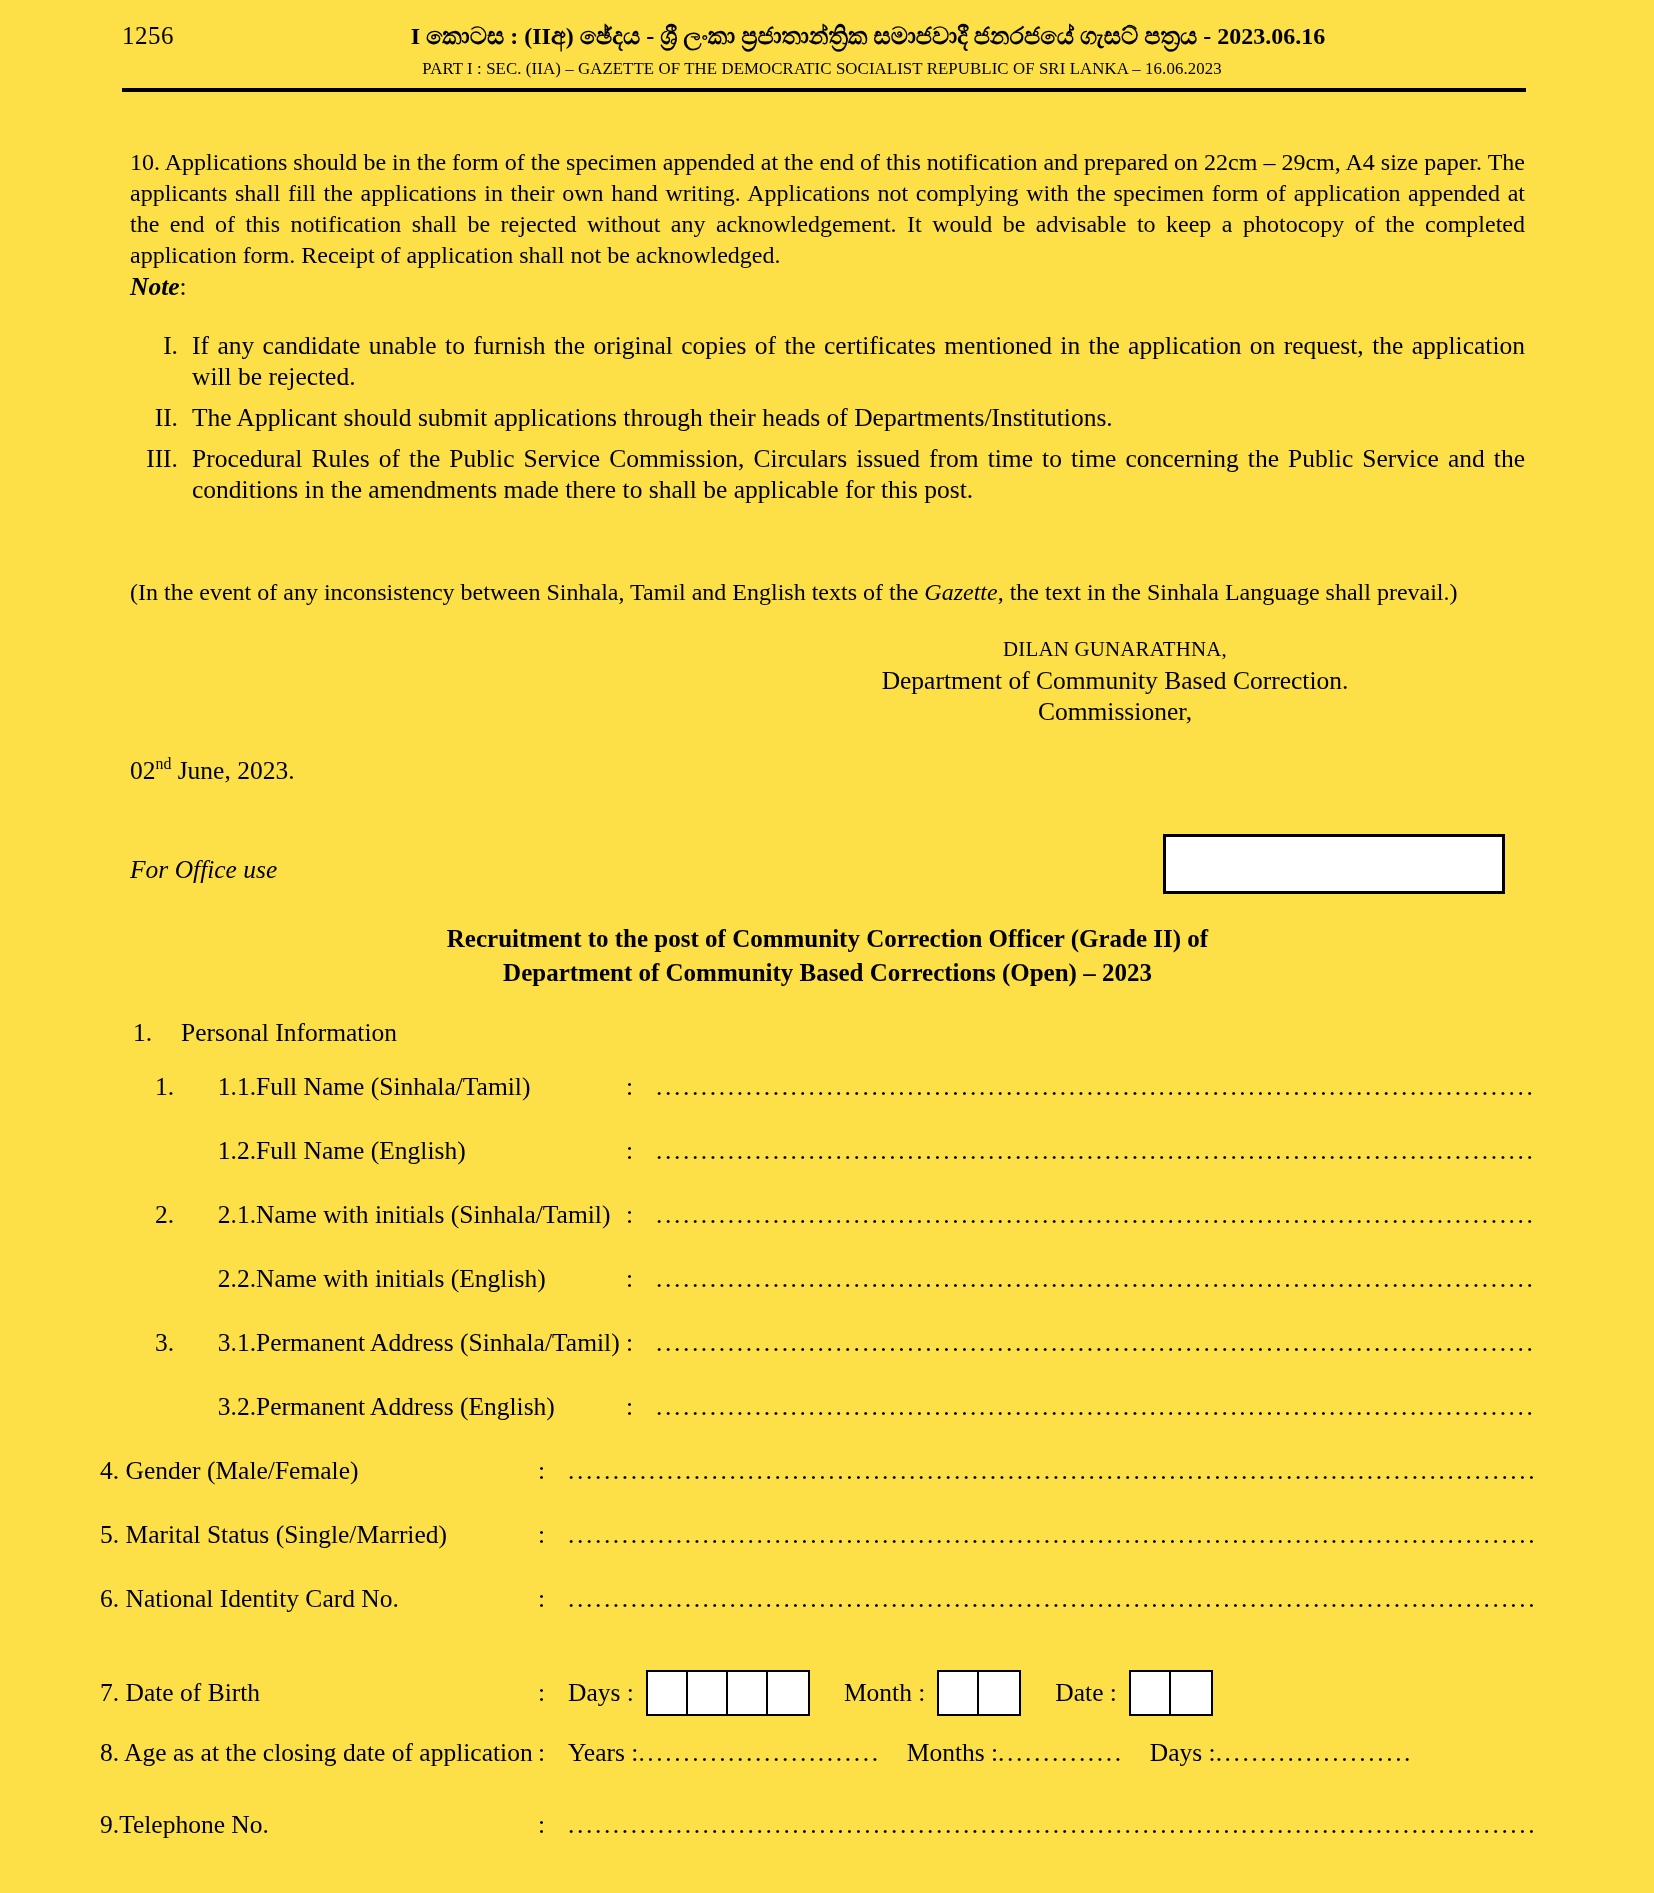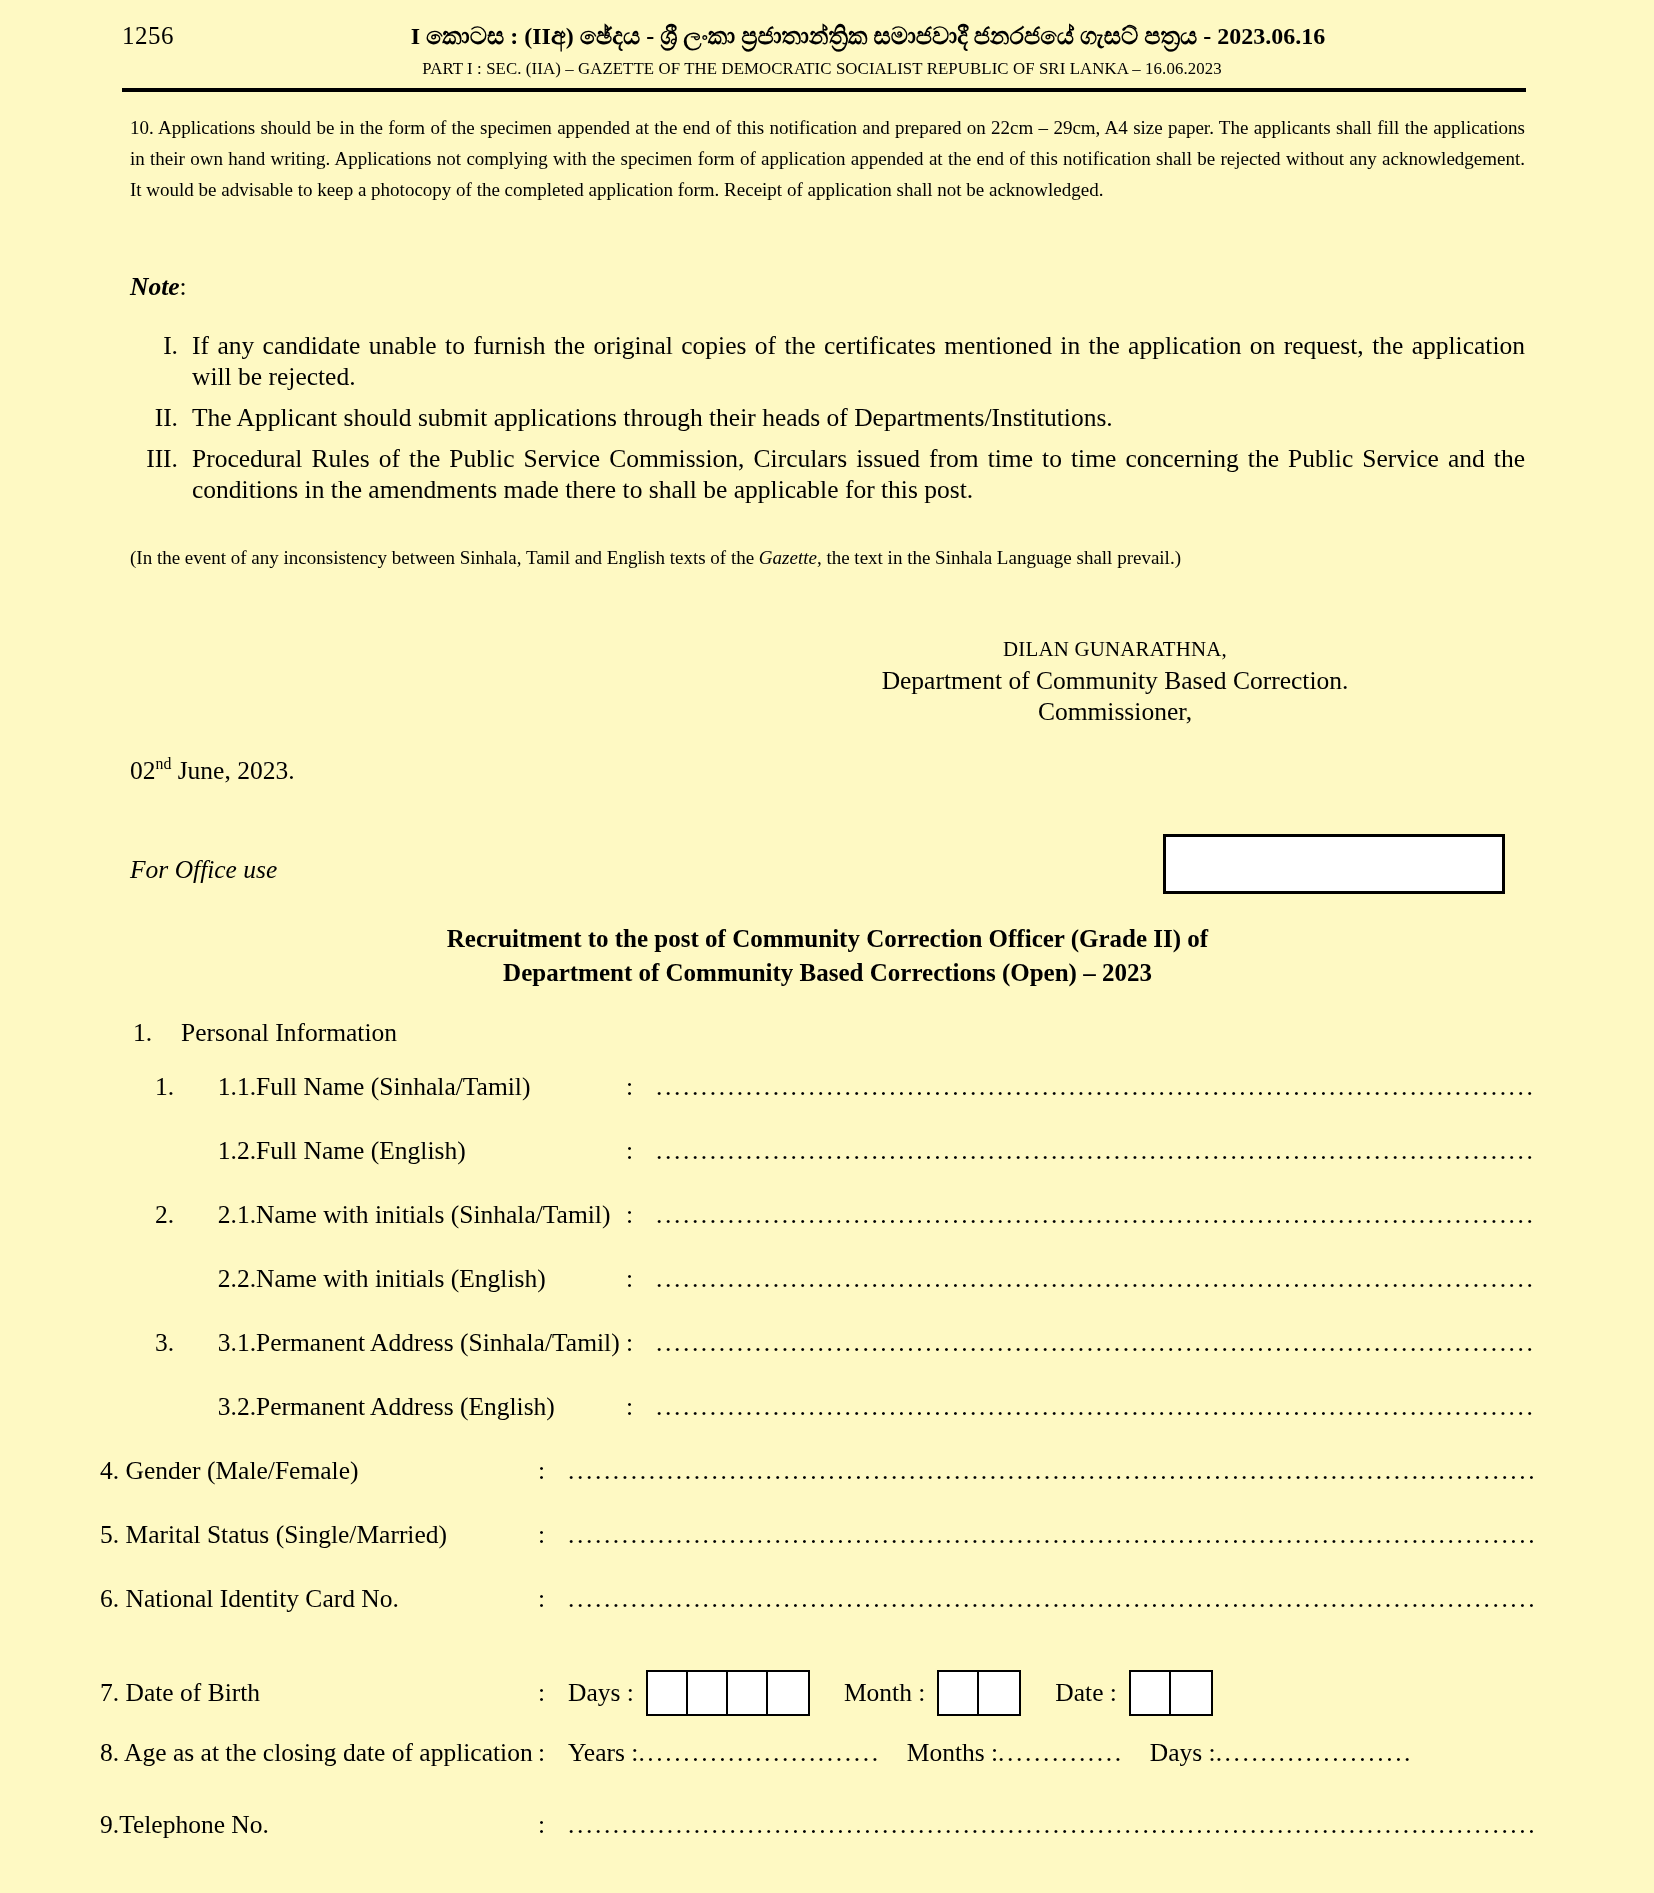--- a/index.html
+++ b/index.html
@@ -9,21 +9,21 @@
   }
   body {
     font-family: "Liberation Serif", "DejaVu Serif", serif;
     color: #000000;
   }
   #page {
     position: relative;
     width: 1654px;
     height: 1893px;
     margin: 0 auto;
-    background: #fef9c3;
+    background: #fde047;
     overflow: hidden;
   }
 
   
   .hdr {
     position: absolute;
     left: 0;
     top: 0;
     width: 100%;
   }
@@ -64,24 +64,25 @@
     left: 122px;
     top: 88px;
     width: 1404px;
     height: 4px;
     background: #000000;
   }
 
   
   .para {
     position: absolute;
-    font-size: 19px;
+    font-size: 24px;
     line-height: 31px;
     text-align: justify;
     text-justify: inter-word;
+    margin-top: 35px;
   }
   #para10 {
     left: 130px;
     top: 112px;
     width: 1395px;
   }
   #note-label {
     position: absolute;
     left: 130px;
     top: 272px;

